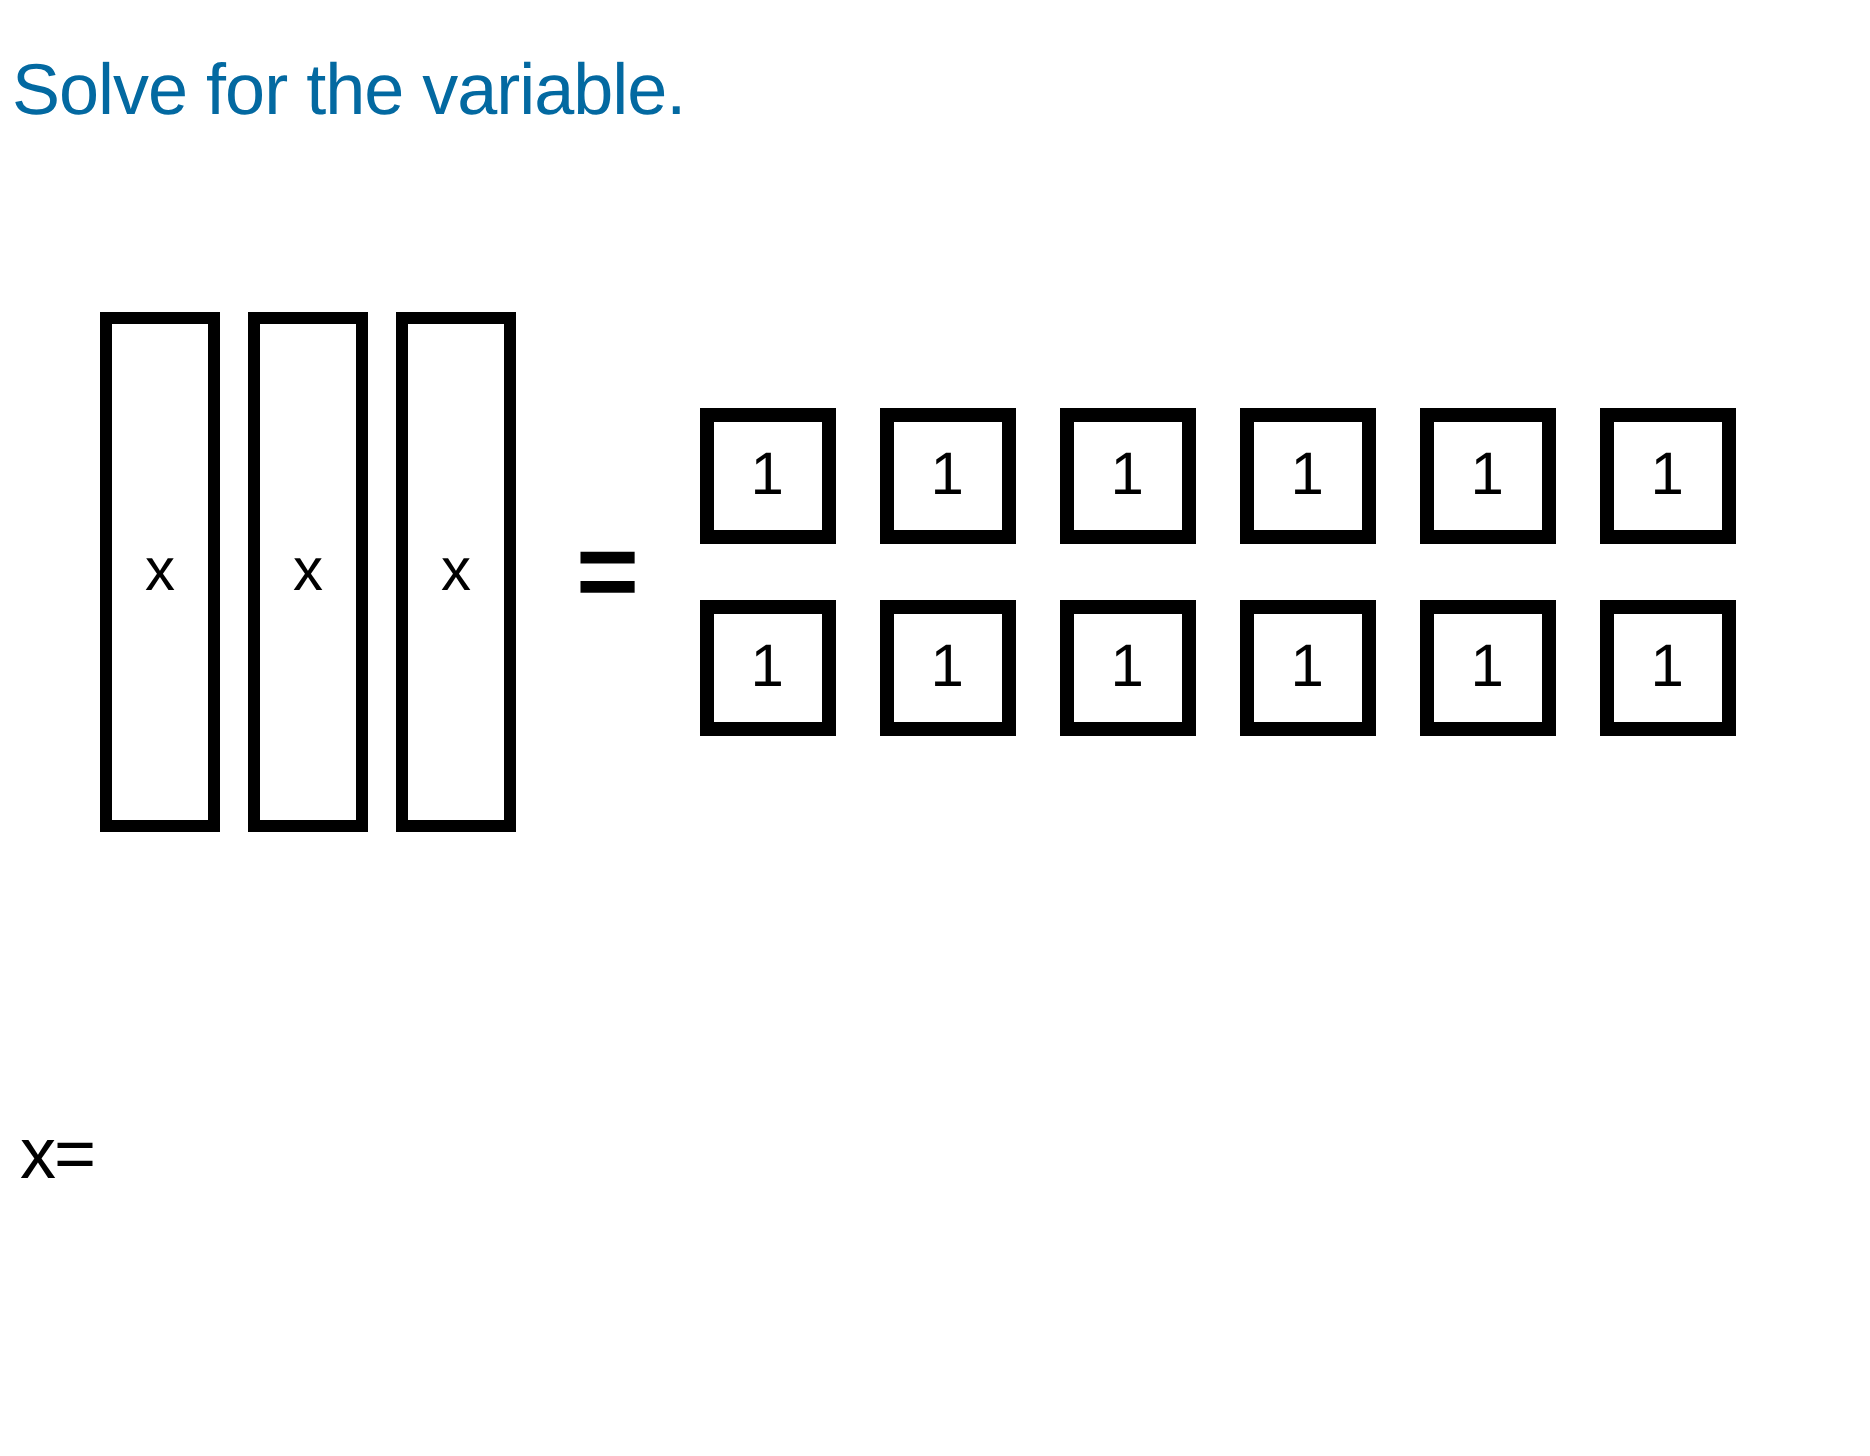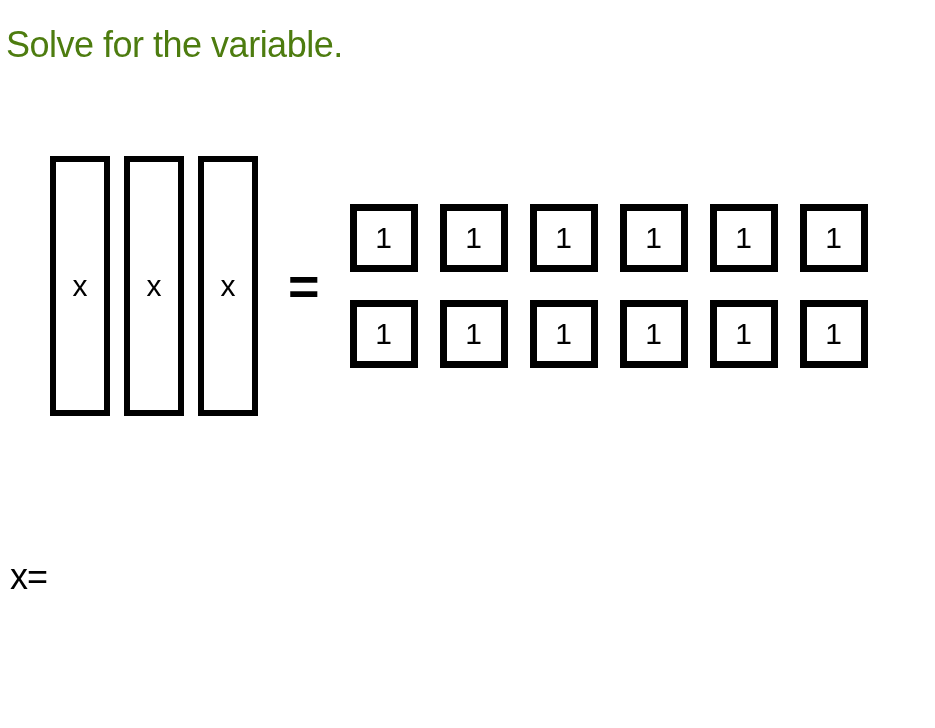--- a/index.html
+++ b/index.html
@@ -9,21 +9,21 @@
     }
     body {
       font-family: Arial, Helvetica, sans-serif;
       background: #ffffff;
       width: 935px;
       height: 728px;
       padding: 24px 0 0 0;
     }
     .instruction {
       font-size: 36px;
-      color: #4d7c0f;
+      color: #0369a1;
       margin-bottom: 90px;
       padding-left: 6px;
       letter-spacing: -0.5px;
     }
     .equation-row {
       display: flex;
       align-items: center;
       padding-left: 50px;
       gap: 24px;
     }

